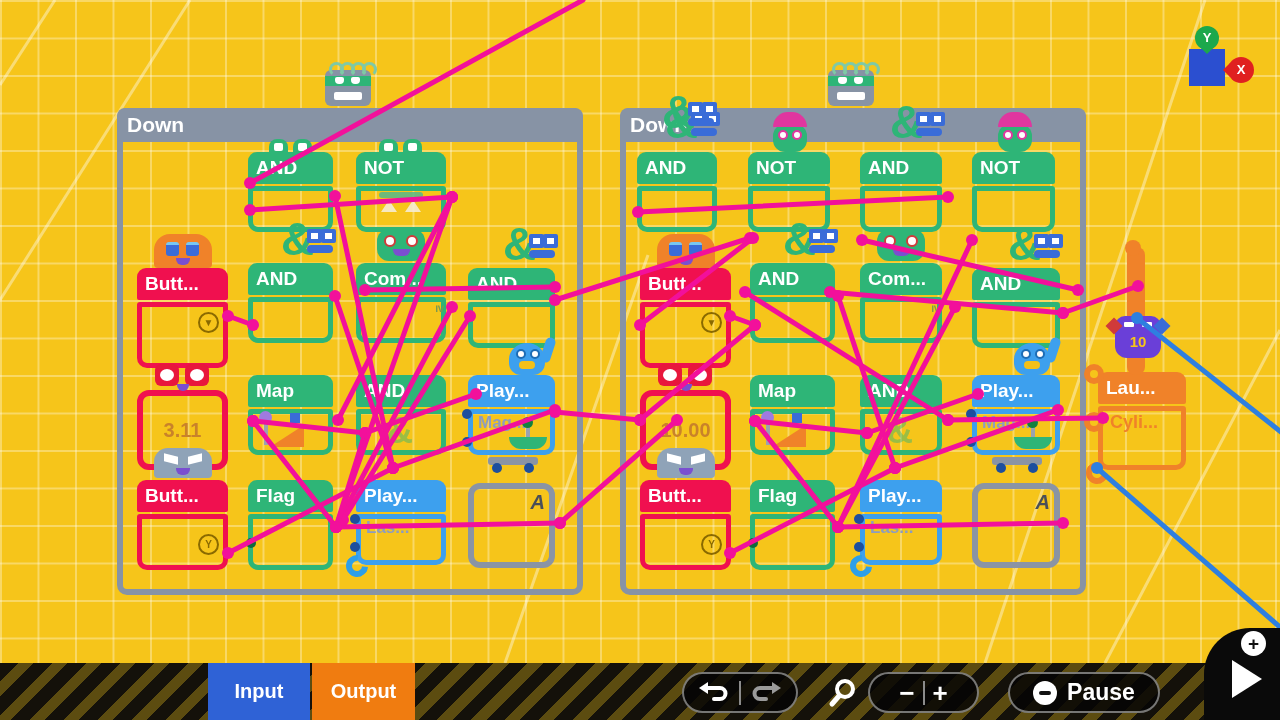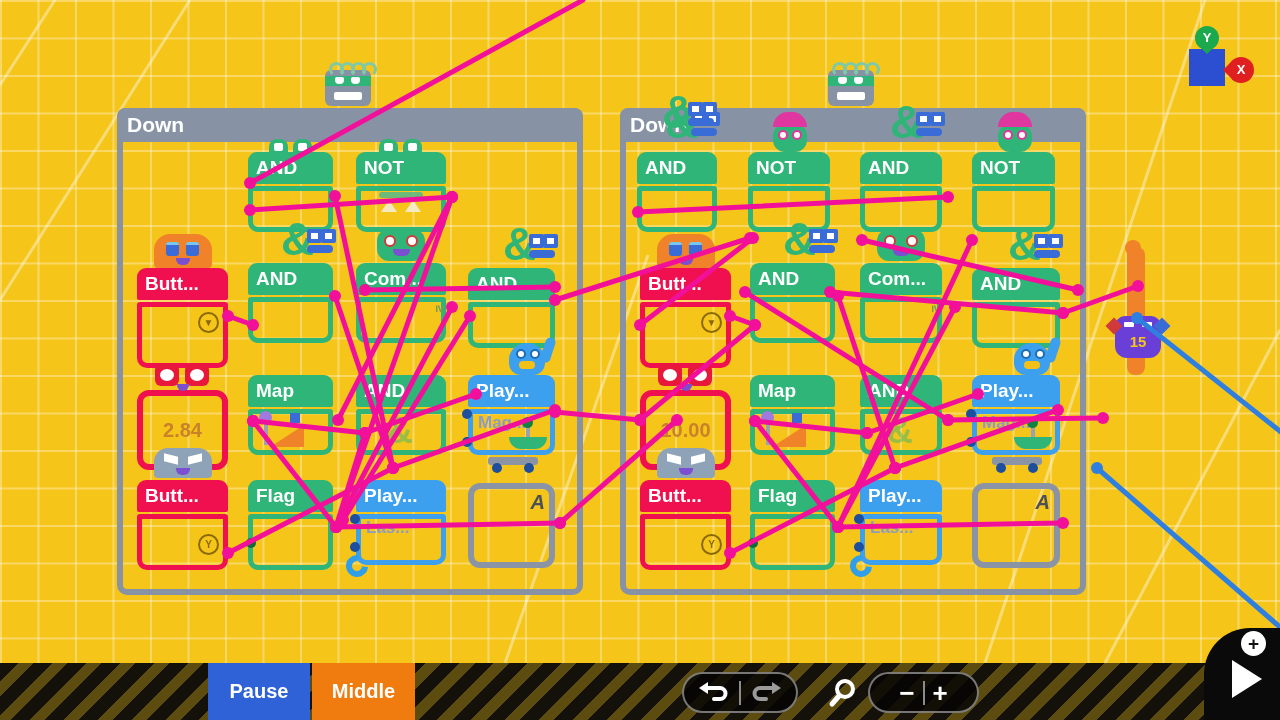--- a/index.html
+++ b/index.html
@@ -182,21 +182,21 @@
         <div class="bdy"></div>
         <div class="gcirc" style="top: 44px;">▼</div>
         <div class="face" style="left: 16.5px; top: -34px; width: 58px; height: 34px;">
           <div class="blob" style="left: 0px; top: 0px; width: 58px; height: 34px; background: rgb(240, 130, 41); border-radius: 16px 16px 4px 4px;"></div>
           <div style="position: absolute; left: 12px; top: 8px; width: 13px; height: 11px; background: rgb(58, 108, 216); border-radius: 3px; border-top: 3px solid rgb(121, 199, 240);"></div>
           <div style="position: absolute; left: 32px; top: 8px; width: 13px; height: 11px; background: rgb(58, 108, 216); border-radius: 3px; border-top: 3px solid rgb(121, 199, 240);"></div>
           <div class="mouthP" style="left: 22px; top: 24px; width: 14px;"></div>
         </div>
       </div>
       <div class="node value" style="left: 137px; top: 390px; width: 91px; height: 80px;">
-        <div class="val">2.84</div>
+        <div class="val">3.11</div>
         <div class="face" style="left: 17.5px; top: -26px; width: 56px; height: 26px;">
           <div style="position: absolute; left: 0px; top: 0px; width: 24px; height: 22px; background: rgb(232, 23, 60); border-radius: 6px;">
             <div style="position: absolute; inset: 5px; background: rgb(255, 255, 255); border-radius: 50%;"></div>
           </div>
           <div style="position: absolute; left: 30px; top: 0px; width: 24px; height: 22px; background: rgb(232, 23, 60); border-radius: 6px;">
             <div style="position: absolute; inset: 5px; background: rgb(255, 255, 255); border-radius: 50%;"></div>
           </div>
           <div class="mouthP" style="left: 22px; top: 20px; width: 12px;"></div>
         </div>
       </div>
@@ -460,28 +460,36 @@
         <div class="bdy"></div>
         <div class="sub">Las...</div>
         <div class="pdot" style="left: -6px; top: 34px;"></div>
         <div class="pdot" style="left: -6px; top: 62px;"></div>
         <div class="swirl" style="left: -10px; top: 75px;"></div>
       </div>
       <div class="node empty" style="left: 972px; top: 483px; width: 88px; height: 85px;">
         <div class="emp"></div>
         <div class="cornerA">A</div>
       </div>
+      <div class="node lau" style="left: 1098px; top: 372px; width: 88px; height: 98px;">
+        <div class="ttl">Lau...</div>
+        <div class="bdy"></div>
+        <div class="sub2">Cyli...</div>
+        <div class="donut" style="left: -14px; top: -8px;"></div>
+        <div class="donut" style="left: -14px; top: 40px;"></div>
+        <div class="swirl" style="left: -12px; top: 90px; border-color: rgb(240, 130, 41) transparent rgb(240, 130, 41) rgb(240, 130, 41);"></div>
+      </div>
       <div class="pipe" style="left: 1127px; top: 247px; width: 18px; height: 128px;"></div>
       <div style="position: absolute; left: 1125px; top: 240px; width: 16px; height: 16px; background: rgb(240, 130, 41); border-radius: 50%;"></div>
       <div class="badge10" style="left: 1115px; top: 316px;">
         <div class="spike" style="left: -7px; top: 4px; background: rgb(208, 58, 58);"></div>
         <div class="spike" style="left: 41px; top: 4px; background: rgb(58, 108, 216);"></div>
         <div class="b-eye" style="left: 9px;"></div>
         <div class="b-eye" style="left: 27px;"></div>
-        <div class="num">15</div>
+        <div class="num">10</div>
       </div>
     </div>
   <svg class="layer" id="wires" width="1280" height="663">
       <line x1="583" y1="0" x2="250" y2="183" stroke="#f2109b" stroke-width="5" stroke-linecap="round"></line>
       <circle cx="250" cy="183" r="6" fill="#f2109b"></circle>
       <line x1="250" y1="210" x2="452" y2="197" stroke="#f2109b" stroke-width="5" stroke-linecap="round"></line>
       <circle cx="250" cy="210" r="6" fill="#f2109b"></circle>
       <circle cx="452" cy="197" r="6" fill="#f2109b"></circle>
       <line x1="452" y1="197" x2="338" y2="420" stroke="#f2109b" stroke-width="5" stroke-linecap="round"></line>
       <circle cx="452" cy="197" r="6" fill="#f2109b"></circle>
@@ -599,22 +607,22 @@
 
   <div>
     <div class="axis-sq"></div>
     <div class="balloon green" style="left:1195px;top:26px;position:absolute;">Y</div>
     <div class="tail" style="left:1200px;top:47px;border-top-color:#1ca84c;"></div>
     <div class="balloon red" style="left:1228px;top:57px;position:absolute;width:26px;height:26px;line-height:26px;">X</div>
     <div class="tail" style="left:1216px;top:63px;border-right-color:#e02020;"></div>
   </div>
 
   <div id="toolbar">
-    <div class="tab" style="left:208px;width:102px;background:#2f62d6;">Pause</div>
-    <div class="tab" style="left:312px;width:103px;background:#f07c10;">Middle</div>
+    <div class="tab" style="left:208px;width:102px;background:#2f62d6;">Input</div>
+    <div class="tab" style="left:312px;width:103px;background:#f07c10;">Output</div>
 
     <div class="pill" style="left:682px;width:116px;">
       <span style="display:flex;">
         <svg width="34" height="26" viewBox="0 0 34 26">
           <path d="M10 8 h13 a5.5 5.5 0 0 1 0 11 h-6" fill="none" stroke="#ffffff" stroke-width="4" stroke-linecap="round"></path>
           <polygon points="11,2 11,14 2,8" fill="#ffffff"></polygon>
         </svg>
       </span>
       <span class="sep"></span>
       <span style="display:flex;">
@@ -629,19 +637,25 @@
       <circle cx="19" cy="13" r="8" fill="none" stroke="#fff" stroke-width="4"></circle>
       <line x1="13" y1="20" x2="6" y2="28" stroke="#fff" stroke-width="5" stroke-linecap="round"></line>
     </svg>
 
     <div class="pill" style="left:868px;width:111px;">
       <span class="zchar">−</span>
       <span class="sep"></span>
       <span class="zchar">+</span>
     </div>
 
+    <div class="pill" style="left:1008px;width:152px;">
+      <span class="pausec">
+          <i></i>
+        </span>
+      <span class="pause-lbl">Pause</span>
+    </div>
   </div>
 
   <div id="playcorner">
     <div class="tri"></div>
   </div>
   <div id="plusbadge">+</div>
 </div>
 
 </body></html>

